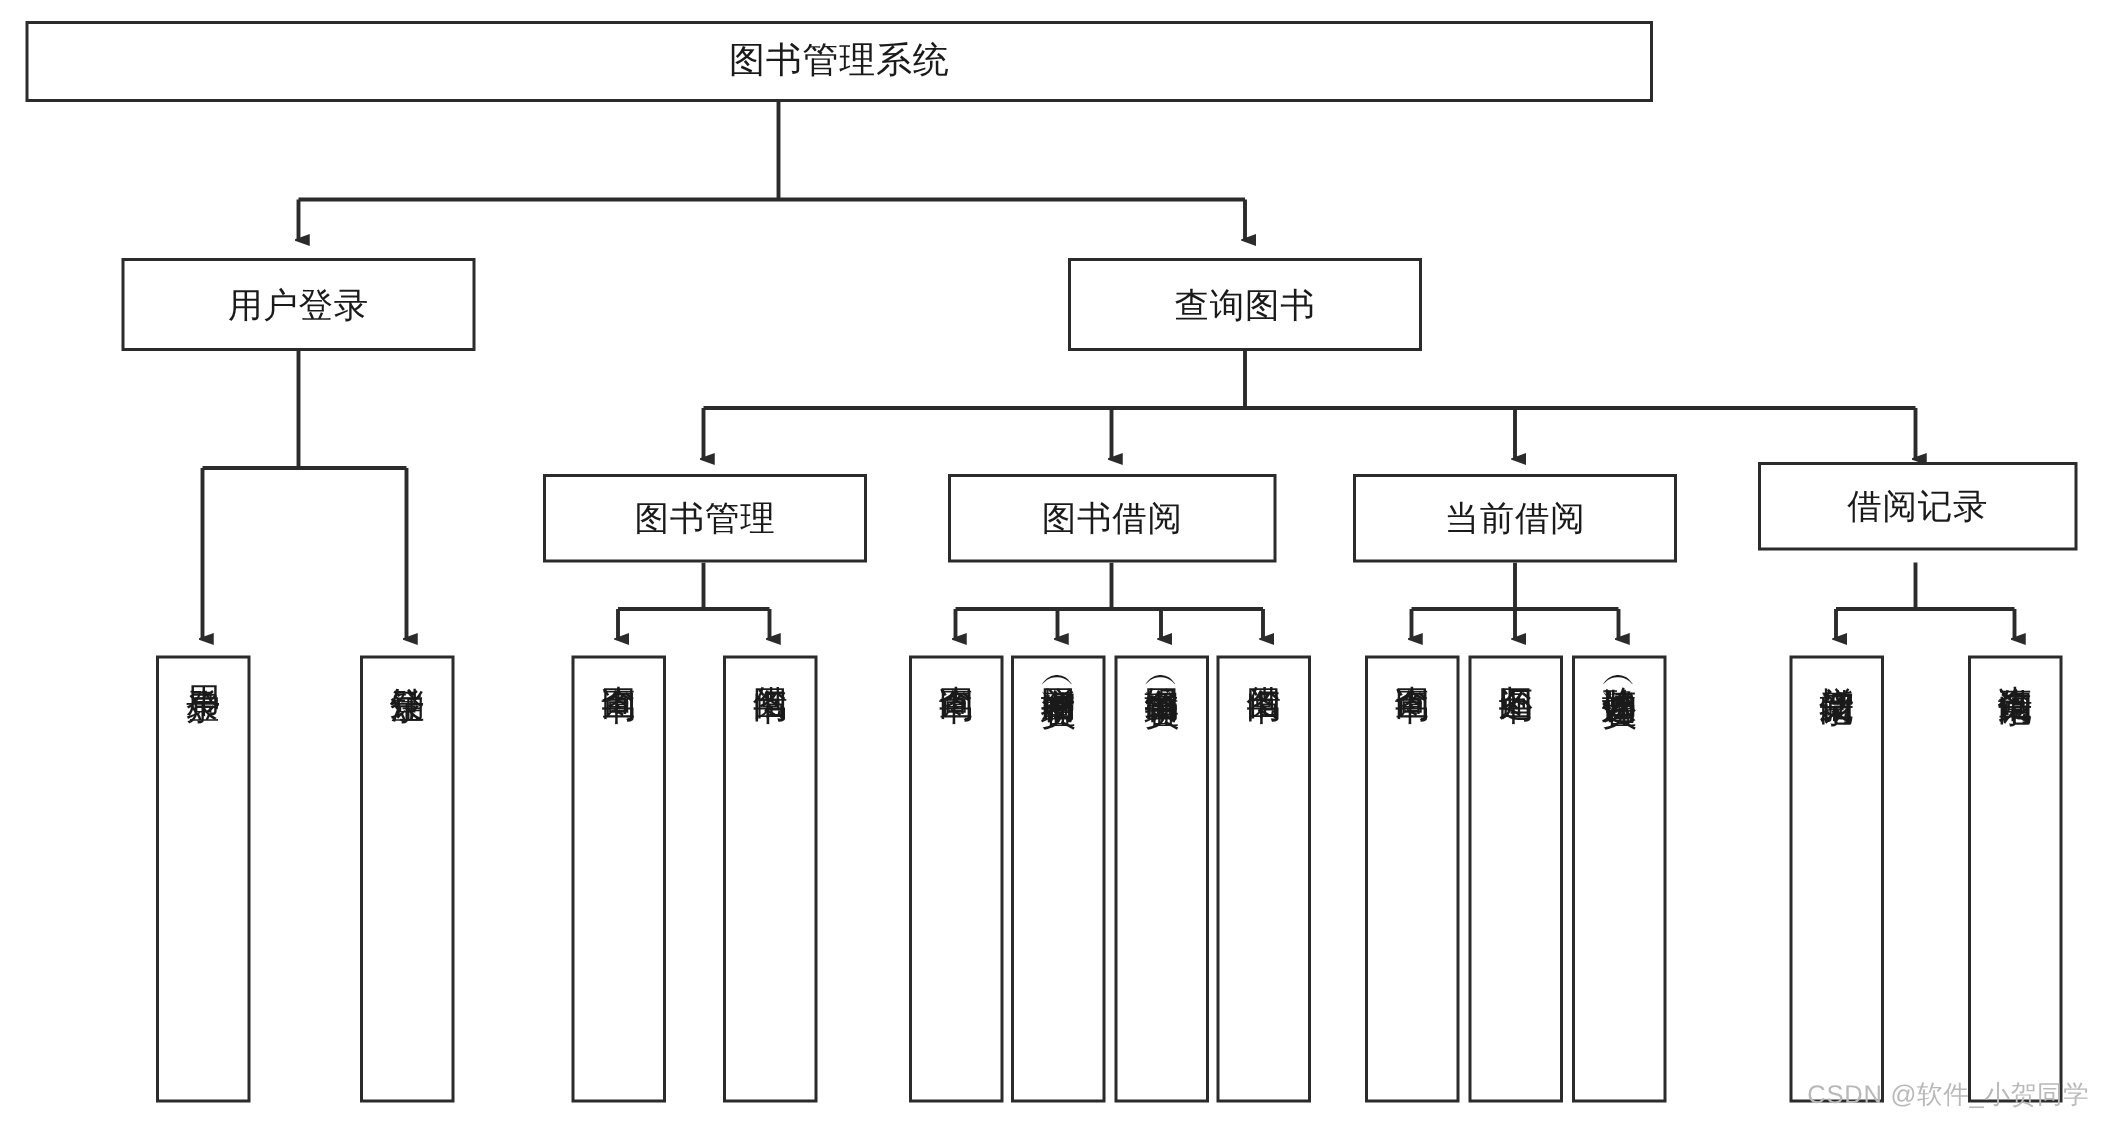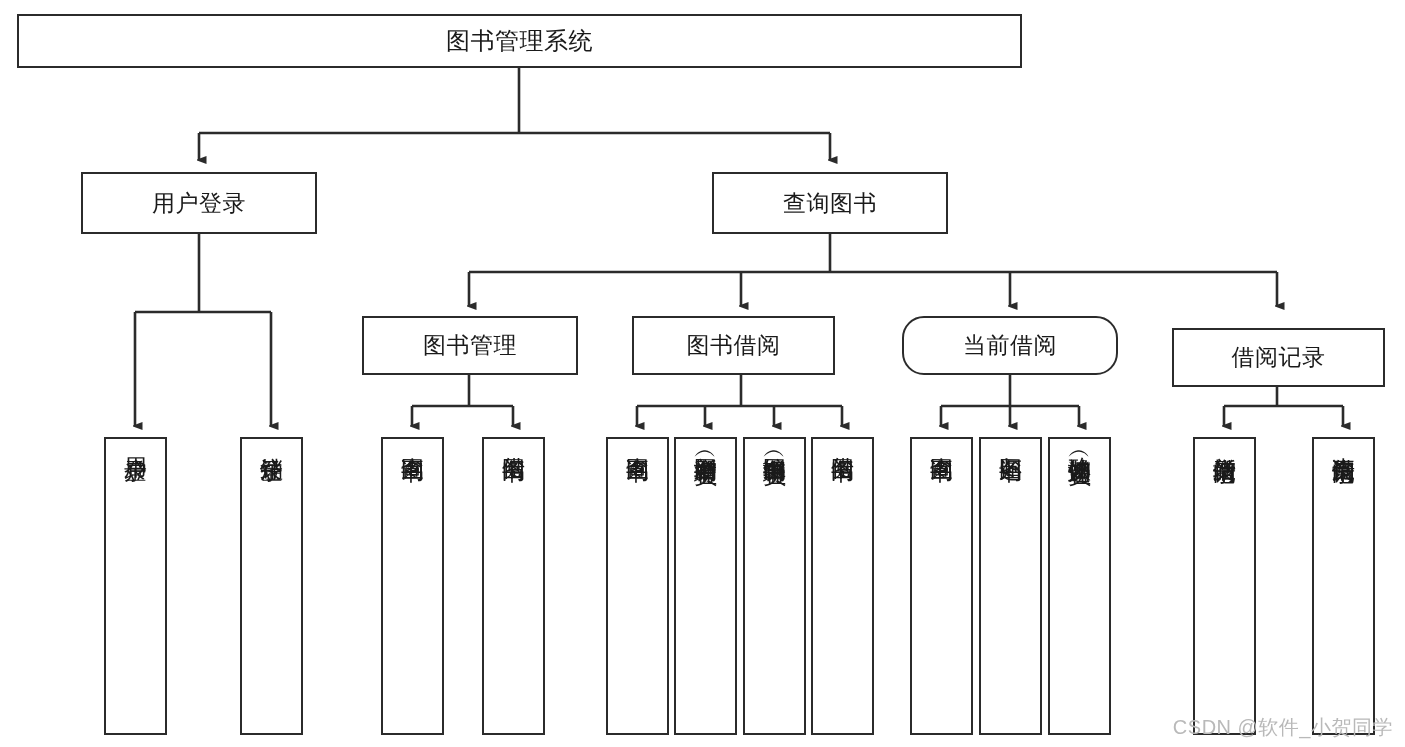--- a/index.html
+++ b/index.html
@@ -60,21 +60,21 @@
     text-orientation: upright;
     font-size: 23px;
     line-height: 1.18;
     letter-spacing: 1px;
     white-space: nowrap;
   }
   .watermark {
     position: absolute;
     right: 12px;
     bottom: 6px;
-    font-size: 20px;
+    font-size: 17px;
     color: #b9b9b9;
     white-space: nowrap;
     letter-spacing: 0.5px;
     user-select: none;
   }
 </style>
 </head>
 <body>
 
 <div id="canvas">
@@ -122,45 +122,45 @@
       <path d="M1010,406 L1010,426" marker-end="url(#arrow)"></path>
       <path d="M1079,406 L1079,426" marker-end="url(#arrow)"></path>
 
       <path d="M1277,375 L1277,406"></path>
       <path d="M1224,406 L1343,406"></path>
       <path d="M1224,406 L1224,426" marker-end="url(#arrow)"></path>
       <path d="M1343,406 L1343,426" marker-end="url(#arrow)"></path>
     </g>
   </svg>
 
-  <div class="node horiz root" style="left:17px; top:14px; width:1005px; height:54px;">
+  <div class="node horiz root" style="left:17px; top:14px; width:1085px; height:54px;">
     <span class="label">图书管理系统</span>
   </div>
 
   <div class="node horiz" style="left:81px; top:172px; width:236px; height:62px;">
     <span class="label">用户登录</span>
   </div>
 
   <div class="node horiz" style="left:712px; top:172px; width:236px; height:62px;">
     <span class="label">查询图书</span>
   </div>
 
   <div class="node horiz" style="left:362px; top:316px; width:216px; height:59px;">
     <span class="label">图书管理</span>
   </div>
 
-  <div class="node horiz" style="left:632px; top:316px; width:203px; height:59px;">
+  <div class="node horiz" style="left:632px; top:316px; width:219px; height:59px;">
     <span class="label">图书借阅</span>
   </div>
 
-  <div class="node horiz" style="left:902px; top:316px; width:216px; height:59px;border-radius:22px;">
+  <div class="node horiz" style="left:902px; top:316px; width:216px; height:59px;">
     <span class="label">当前借阅</span>
   </div>
 
-  <div class="node horiz" style="left:1172px; top:328px; width:213px; height:59px;">
+  <div class="node horiz" style="left:1172px; top:308px; width:213px; height:59px;">
     <span class="label">借阅记录</span>
   </div>
 
   <div class="node vert" style="left:104px; top:437px; width:63px; height:298px;">
     <span class="label">用户登录</span>
   </div>
 
   <div class="node vert" style="left:240px; top:437px; width:63px; height:298px;">
     <span class="label">注销登录</span>
   </div>

